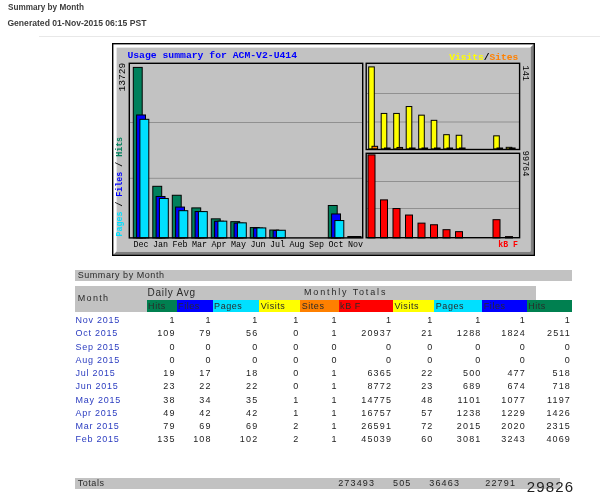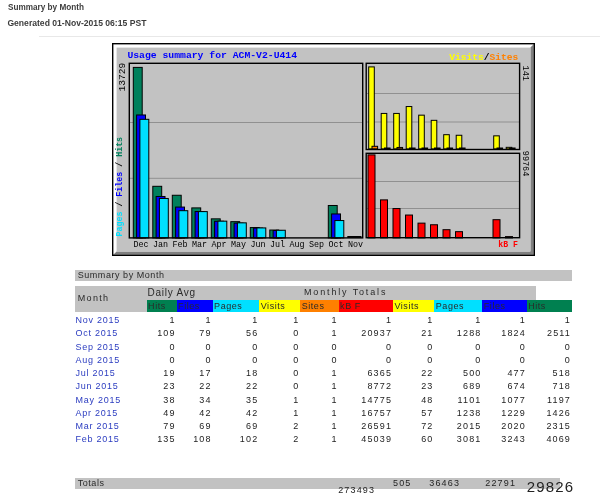--- a/index.html
+++ b/index.html
@@ -307,18 +307,18 @@
         <td>60</td>
         <td>3081</td>
         <td>3243</td>
         <td>4069</td>
       </tr>
     </tbody>
 </table>
 
 <div class="abs" style="left:75px;top:477.5px;width:485px;height:11px;background:#c2c2c2;">
 <div class="abs" style="left:2.7px;top:0.6px;font-size:9px;letter-spacing:0.55px;color:#2a2a2a;">Totals</div>
-<div class="abs num" style="left:263.2px;top:0.6px;font-size:9px;color:#232323;margin-top:7px;">273493</div>
+<div class="abs num" style="left:263.2px;top:0.6px;font-size:9px;color:#232323;">273493</div>
 <div class="abs num" style="left:318px;top:0.6px;font-size:9px;color:#232323;">505</div>
 <div class="abs num" style="left:354.3px;top:0.6px;font-size:9px;color:#232323;">36463</div>
 <div class="abs num" style="left:410.3px;top:0.6px;font-size:9px;color:#232323;">22791</div>
 <div class="abs num" style="left:451.7px;top:0.6px;font-size:15px;color:#232323;">29826</div>
 </div>
 
 </body></html>

